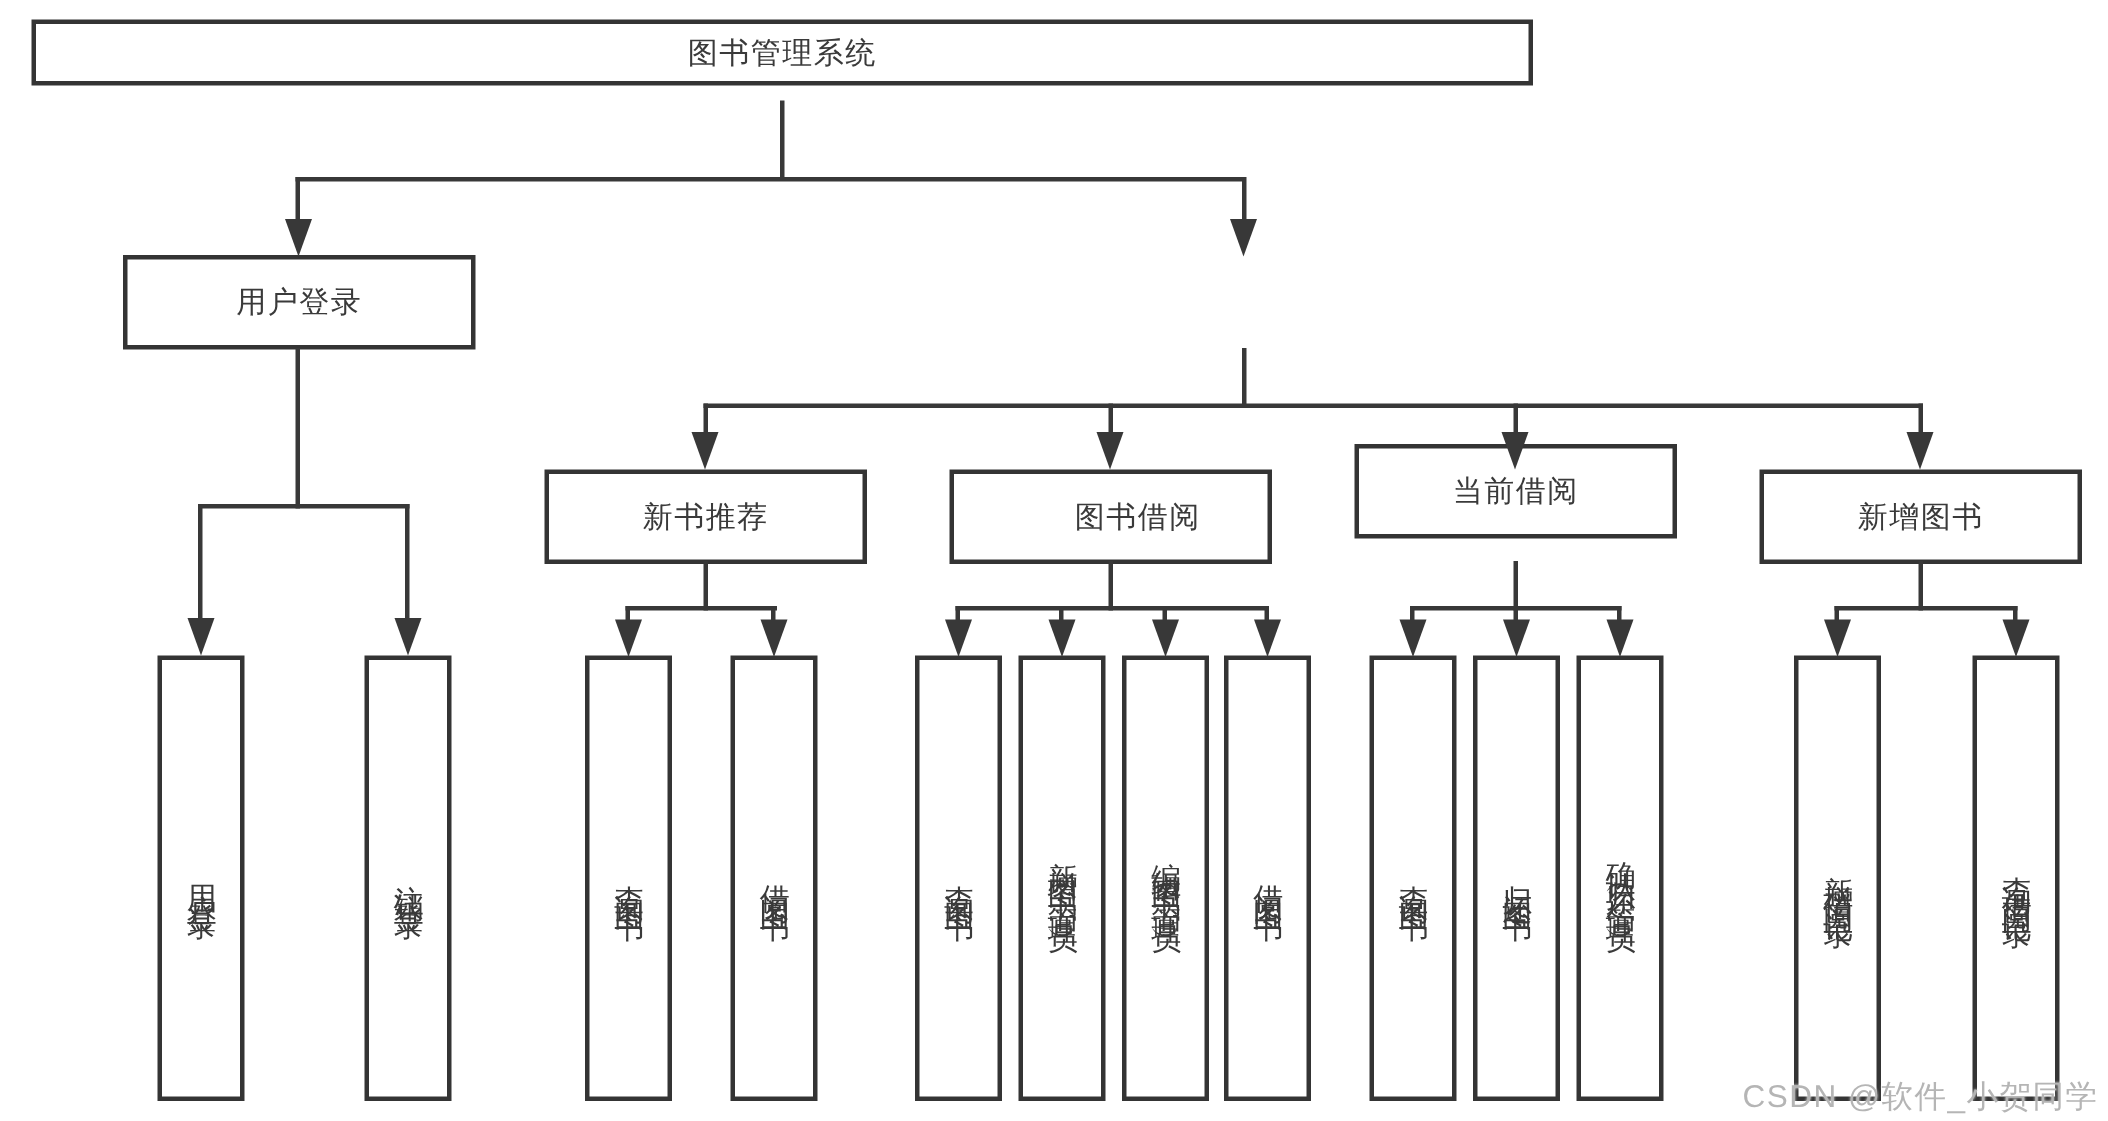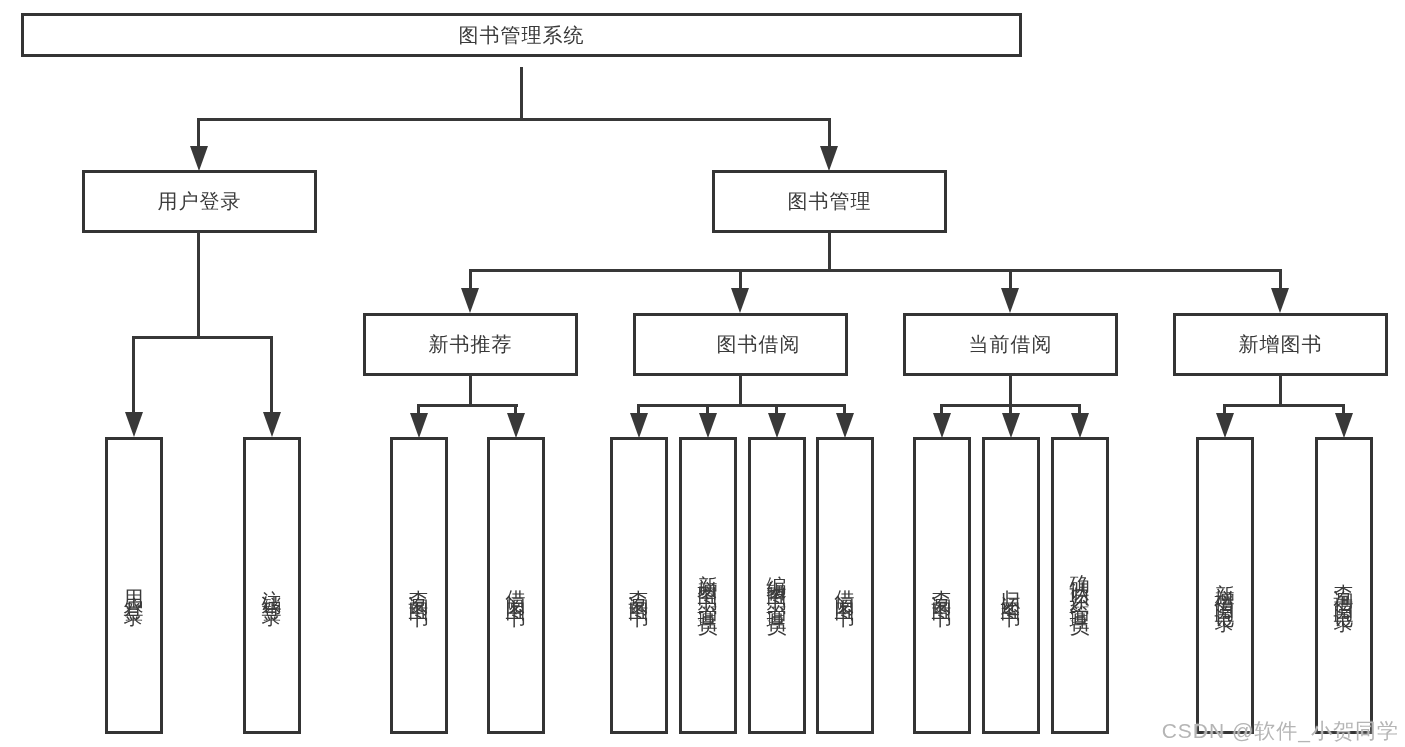--- a/index.html
+++ b/index.html
@@ -55,27 +55,26 @@
 </style>
 </head>
 <body>
 
 <div id="stage">
 
   <div class="box" style="left:21px;top:13px;width:1001px;height:44px;">图书管理系统</div>
 
   <div class="box" style="left:82px;top:170px;width:235px;height:63px;">用户登录</div>
 
-  <div class="box" style="left:712px;top:170px;width:235px;height:63px;">图书管理</div>
 
   <div class="box" style="left:363px;top:313px;width:215px;height:63px;">新书推荐</div>
 
   <div class="box" style="left:633px;top:313px;width:215px;height:63px;padding-left:36px;">图书借阅</div>
 
-  <div class="box" style="left:903px;top:313px;width:215px;height:63px;">当前借阅</div>
+  <div class="box" style="left:903px;top:296px;width:215px;height:63px;">当前借阅</div>
 
   <div class="box" style="left:1173px;top:313px;width:215px;height:63px;">新增图书</div>
 
   <div class="box vbox" style="left:105px;top:437px;width:58px;height:297px;">用户登录</div>
 
   <div class="box vbox" style="left:243px;top:437px;width:58px;height:297px;">注销登录</div>
 
   <div class="box vbox" style="left:390px;top:437px;width:58px;height:297px;">查询图书</div>
 
   <div class="box vbox" style="left:487px;top:437px;width:58px;height:297px;">借阅图书</div>

